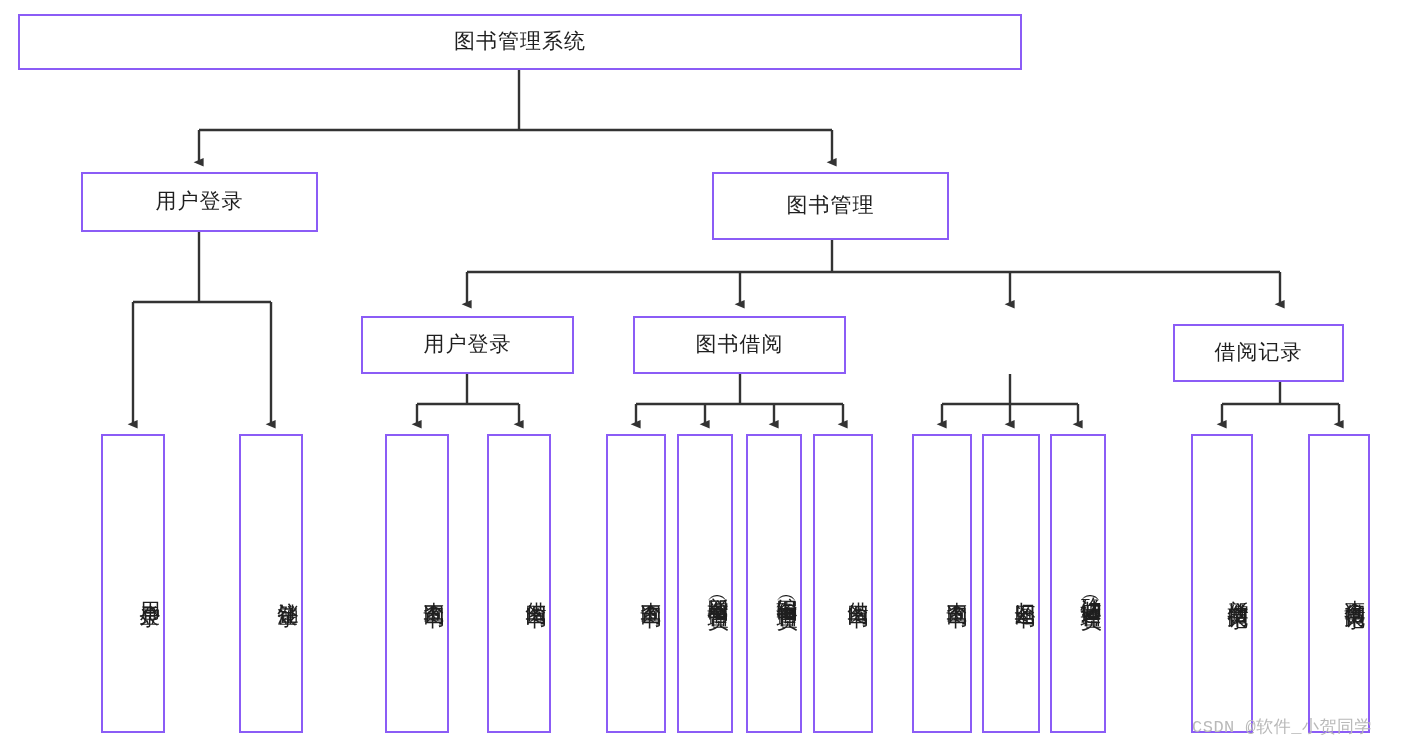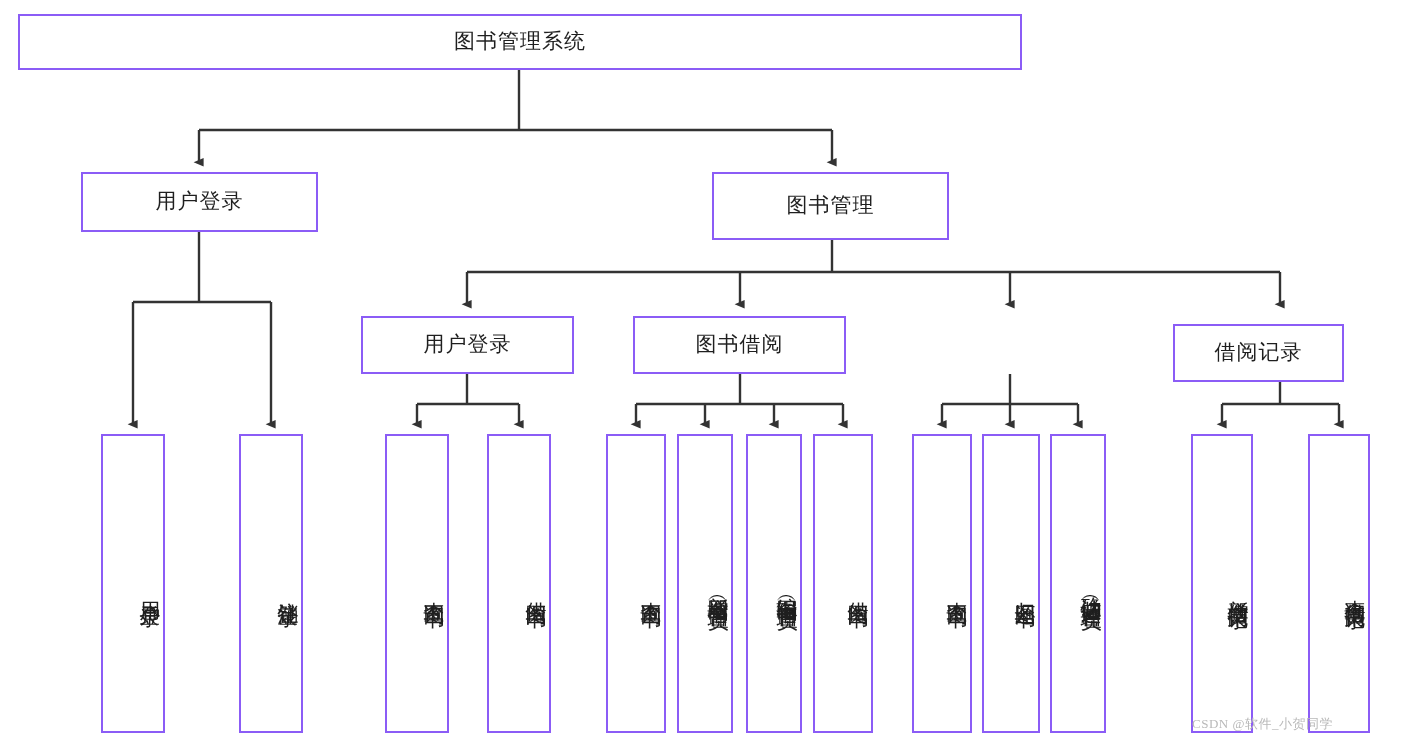--- a/index.html
+++ b/index.html
@@ -47,25 +47,25 @@
     align-items:flex-start;
     justify-content:center;
   }
   .node.vert .vtext{
     writing-mode:vertical-rl;
     text-orientation:upright;
     display:block;
   }
   .watermark{
     position:absolute;
-    font-size:13px;
+    font-size:17px;
     color:#b9b9b9;
     letter-spacing:0.5px;
     white-space:nowrap;
-    font-family:Liberation Serif, serif;
+    font-family:Liberation Mono, monospace;
   }
 </style>
 </head>
 <body>
 
 <div id="canvas">
 
   <svg id="wires" viewBox="0 0 1405 747" xmlns="http://www.w3.org/2000/svg">
     <defs>
       <marker id="arrow" markerWidth="11" markerHeight="11" refX="4.6" refY="5" orient="auto" markerUnits="userSpaceOnUse">

